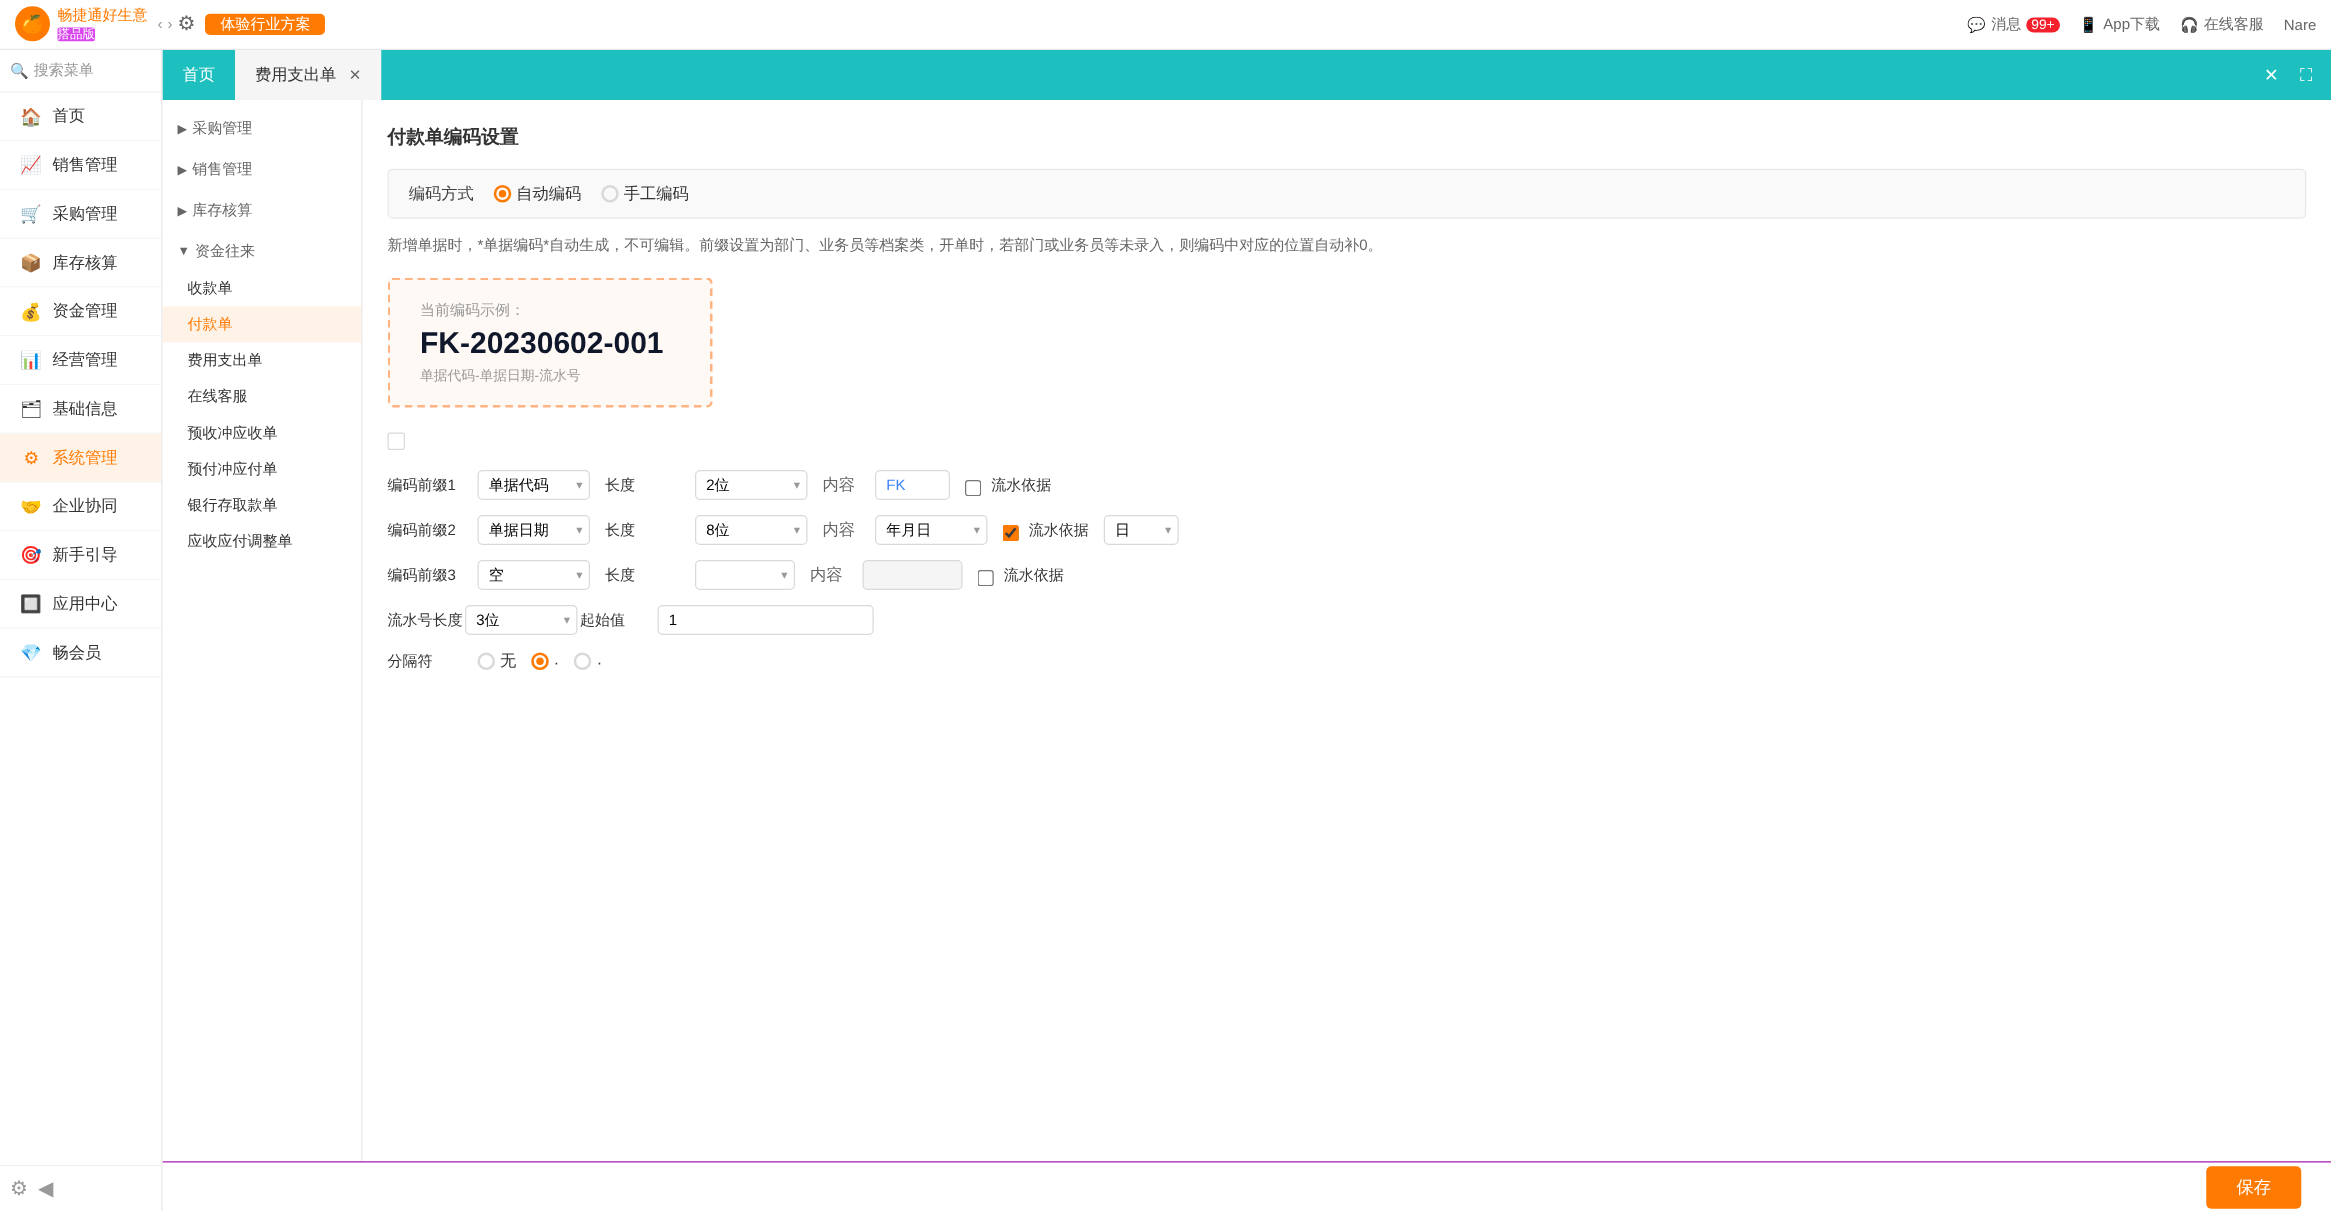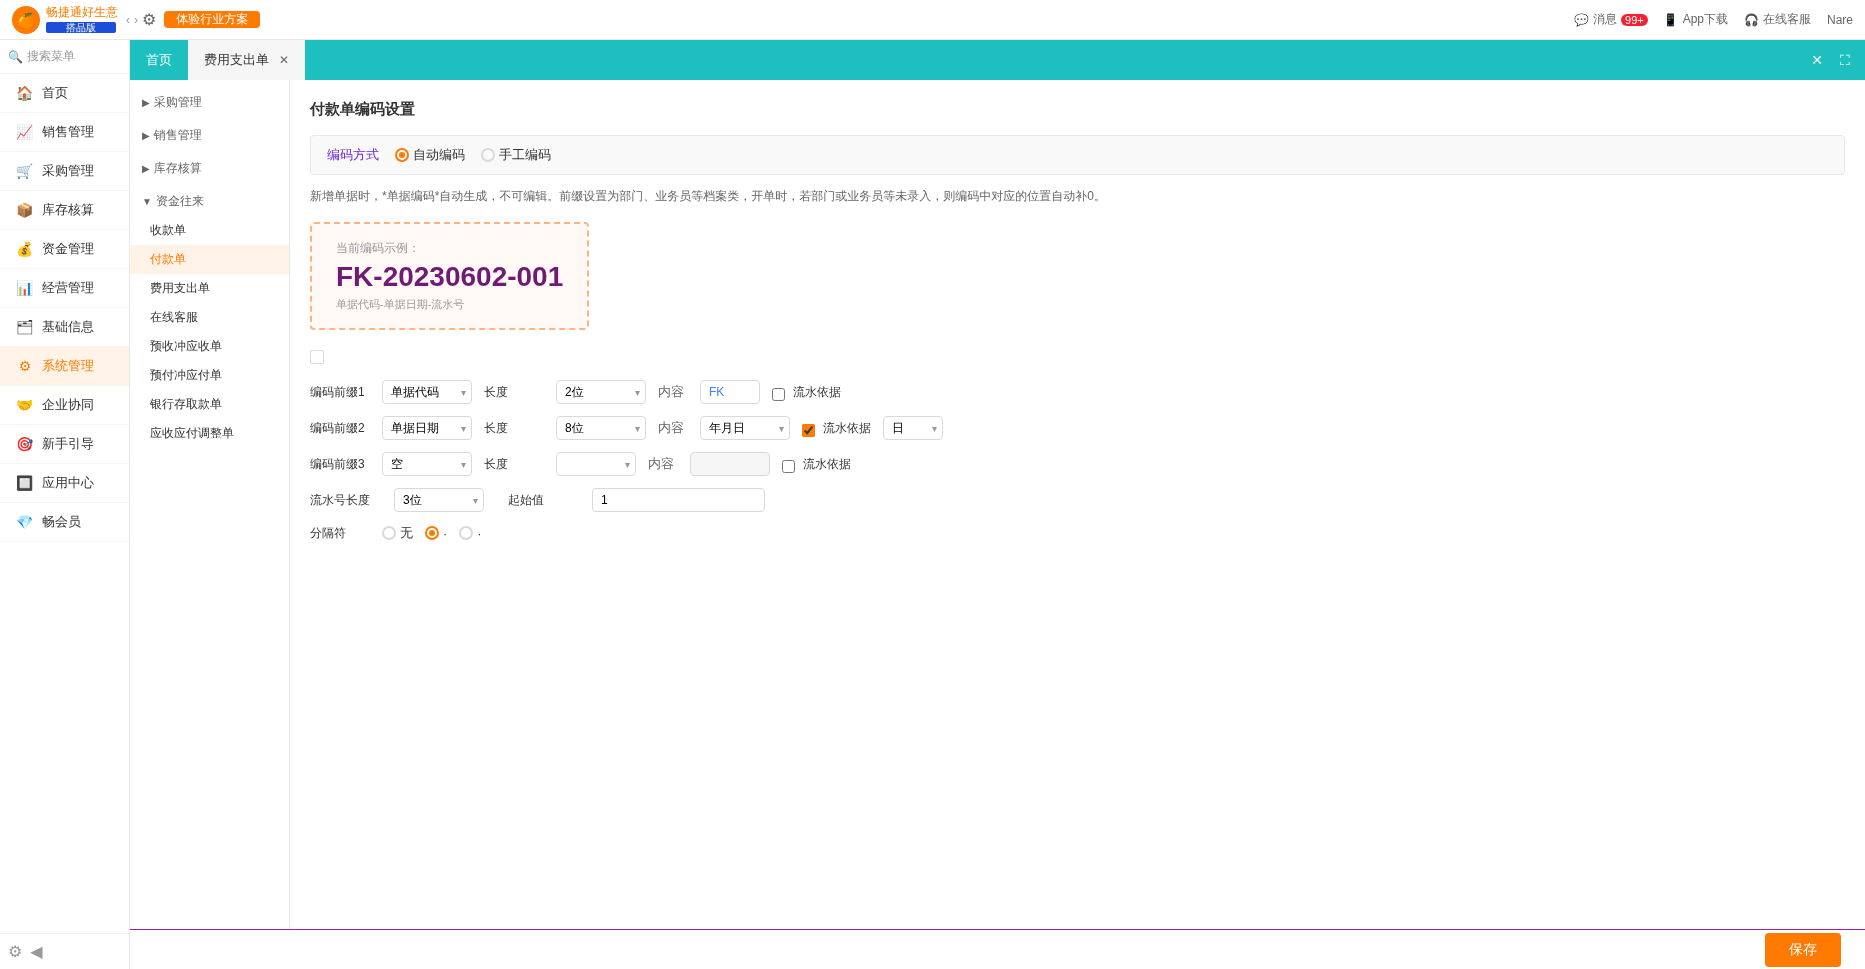--- a/index.html
+++ b/index.html
@@ -4,21 +4,21 @@
   <style>
     * { box-sizing: border-box; margin: 0; padding: 0; }
     body { font-family: 'PingFang SC', 'Microsoft YaHei', sans-serif; font-size: 13px; background: #f5f5f5; color: #333; height: 969px; overflow: hidden; display: flex; flex-direction: column; }
 
     
     .top-bar { height: 40px; background: #fff; border-bottom: 1px solid #e8e8e8; display: flex; align-items: center; justify-content: space-between; padding: 0 12px; flex-shrink: 0; }
     .top-bar-left { display: flex; align-items: center; gap: 8px; }
     .top-bar-logo { display: flex; align-items: center; gap: 6px; }
     .logo-icon { width: 28px; height: 28px; background: #ff7a00; border-radius: 50%; display: flex; align-items: center; justify-content: center; color: #fff; font-size: 14px; }
     .logo-text { font-size: 12px; color: #ff7a00; line-height: 1.2; }
-    .logo-badge { background: #1d4ed8; color: #fff; font-size: 10px; padding: 0 20px; border-radius: 2px; }
+    .logo-badge { background: #d946ef; color: #fff; font-size: 10px; padding: 0 0; border-radius: 2px; }
     .top-bar-nav { display: flex; align-items: center; gap: 4px; }
     .nav-arrow { color: #999; cursor: pointer; font-size: 12px; }
     .top-bar-btn { background: #ff7a00; color: #fff; border: none; padding: 0 12px; border-radius: 4px; cursor: pointer; font-size: 12px; }
     .top-bar-right { display: flex; align-items: center; gap: 16px; font-size: 12px; color: #666; }
     .top-bar-right-item { display: flex; align-items: center; gap: 4px; cursor: pointer; }
     .badge-red { background: #f5222d; color: #fff; font-size: 11px; padding: 0 4px; border-radius: 8px; }
 
     
     .main-container { display: flex; flex: 1; overflow: hidden; }
 
@@ -49,49 +49,49 @@
     .sub-sidebar-group { margin-bottom: 4px; }
     .sub-sidebar-group-title { padding: 6px 12px; font-size: 12px; color: #666; display: flex; align-items: center; gap: 4px; cursor: pointer; }
     .sub-sidebar-group-title .arrow { font-size: 10px; }
     .sub-sidebar-item { padding: 6px 12px 6px 20px; font-size: 12px; color: #333; cursor: pointer; }
     .sub-sidebar-item.active { background: #fff3e8; color: #ff7a00; }
 
     
     .main-content { flex: 1; padding: 20px; overflow-y: auto; }
     .section-title { font-size: 15px; font-weight: bold; margin-bottom: 16px; color: #333; }
     .encoding-method { display: flex; align-items: center; gap: 16px; margin-bottom: 12px; padding: 10px 16px; background: #f9f9f9; border: 1px solid #e8e8e8; border-radius: 4px; }
-    .encoding-label { font-size: 13px; color: #6d28d9; }
+    .encoding-label { font-size: 13px; color: #404040; }
     .radio-group { display: flex; align-items: center; gap: 16px; }
     .radio-item { display: flex; align-items: center; gap: 4px; cursor: pointer; font-size: 13px; }
     .radio-circle { width: 14px; height: 14px; border-radius: 50%; border: 2px solid #d9d9d9; display: flex; align-items: center; justify-content: center; }
     .radio-circle.checked { border-color: #ff7a00; }
     .radio-circle.checked::after { content: ''; width: 6px; height: 6px; border-radius: 50%; background: #ff7a00; }
 
     .info-text { font-size: 12px; color: #666; margin-bottom: 16px; line-height: 1.6; }
 
     .preview-box { border: 2px dashed #ffb380; background: #fff9f5; padding: 16px 24px; border-radius: 4px; margin-bottom: 20px; display: inline-block; min-width: 260px; }
     .preview-label { font-size: 12px; color: #999; margin-bottom: 4px; }
-    .preview-code { font-size: 28px; font-weight: bold; color: #701a75; }
+    .preview-code { font-size: 24px; font-weight: bold; color: #0f172a; }
     .preview-desc { font-size: 11px; color: #999; margin-top: 4px; }
 
     .auto-fill-row { display: flex; align-items: center; gap: 6px; margin-bottom: 16px; font-size: 13px; }
     .checkbox { width: 14px; height: 14px; border: 1px solid #d9d9d9; border-radius: 2px; cursor: pointer; display: flex; align-items: center; justify-content: center; }
 
     .form-row { display: flex; align-items: center; gap: 12px; margin-bottom: 12px; flex-wrap: wrap; }
     .form-label { font-size: 12px; color: #333; min-width: 60px; white-space: nowrap; }
     .form-select { border: 1px solid #d9d9d9; border-radius: 4px; padding: 4px 24px 4px 8px; font-size: 12px; background: #fff; cursor: pointer; appearance: none; -webkit-appearance: none; position: relative; min-width: 90px; }
     .select-wrapper { position: relative; display: inline-block; }
     .select-wrapper::after { content: '▾'; position: absolute; right: 6px; top: 50%; transform: translateY(-50%); pointer-events: none; font-size: 10px; color: #999; }
     .form-input { border: 1px solid #d9d9d9; border-radius: 4px; padding: 4px 8px; font-size: 12px; background: #f5f5f5; color: #999; min-width: 60px; }
     .form-input.editable { background: #fff; color: #3b82f6; }
     .content-label { font-size: 13px; color: #666; margin-right: 4px; }
     .liushui-checkbox { display: flex; align-items: flex-end; gap: 8px; font-size: 12px; cursor: pointer; }
     .liushui-checkbox input[type=checkbox] { accent-color: #ff7a00; }
 
-    .serial-row { display: flex; align-items: center; gap: 24px; margin-bottom: 12px; }
+    .serial-row { display: flex; align-items: center; gap: 2px; margin-bottom: 12px; }
     .start-value-input { border: 1px solid #d9d9d9; border-radius: 4px; padding: 4px 8px; font-size: 12px; min-width: 80px; }
 
     .separator-row { display: flex; align-items: center; gap: 12px; margin-bottom: 20px; }
     .sep-radio { display: flex; align-items: center; gap: 4px; font-size: 13px; cursor: pointer; }
 
     
     .bottom-bar { height: 40px; background: #fff; border-top: 1px solid #a21caf; display: flex; align-items: center; justify-content: flex-end; padding: 0 24px; flex-shrink: 0; }
     .save-btn { background: #ff7a00; color: #fff; border: none; padding: 8px 24px; border-radius: 4px; font-size: 14px; cursor: pointer; }
 
     

